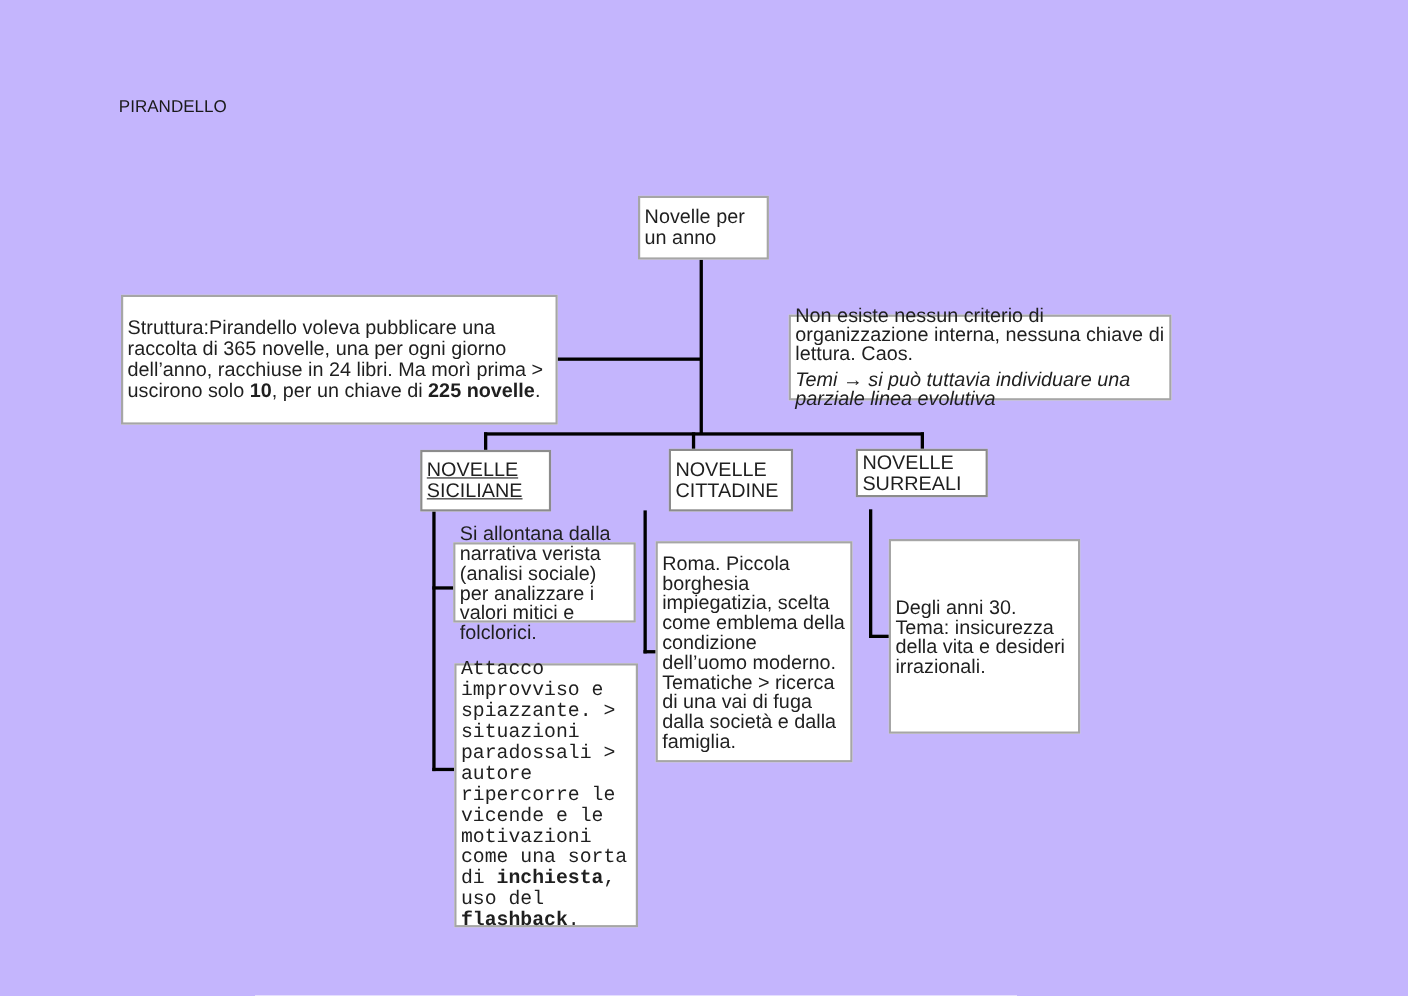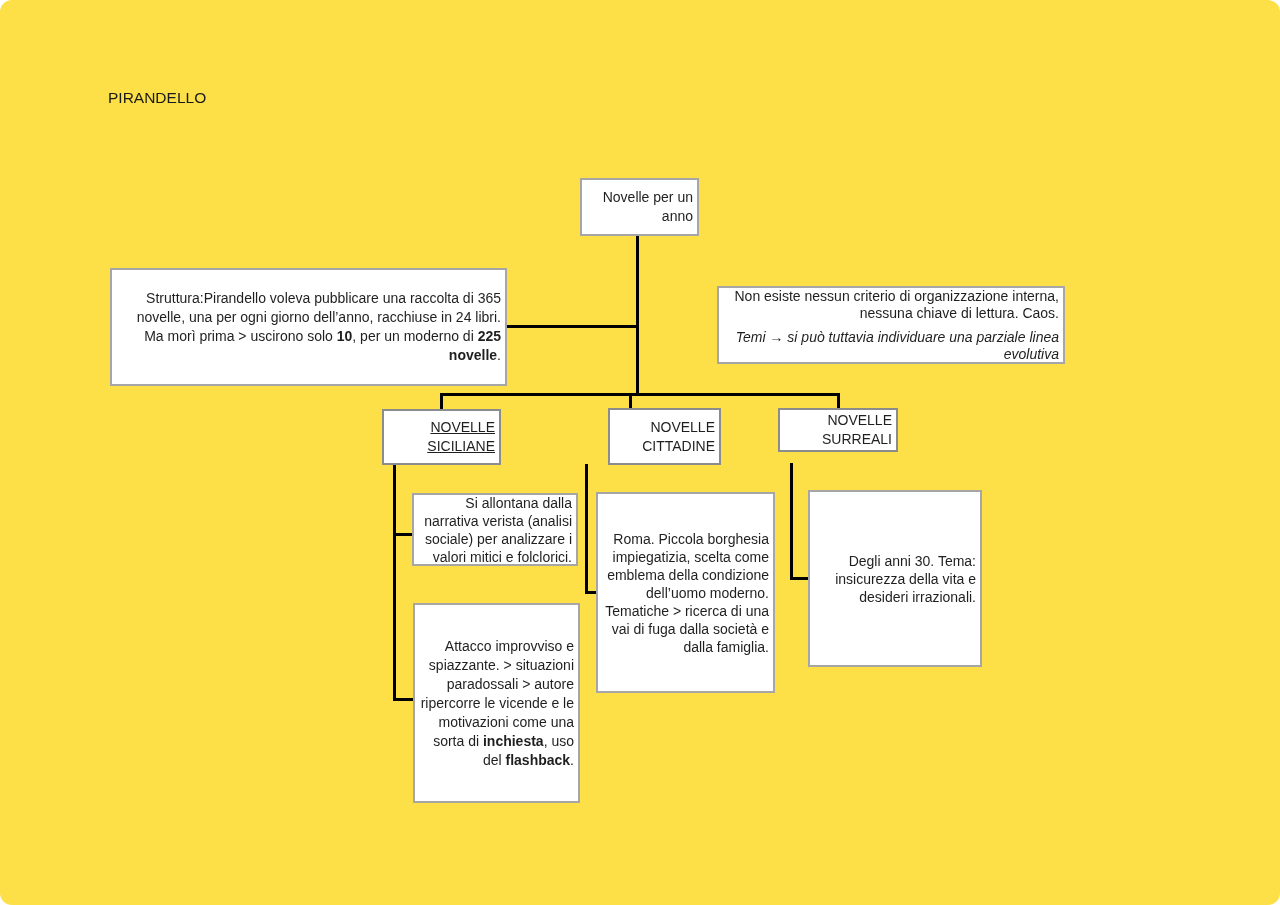--- a/index.html
+++ b/index.html
@@ -4,43 +4,42 @@
 <style>
   html, body {
     margin: 0;
     padding: 0;
     background: #ffffff;
   }
   .canvas {
     position: relative;
     width: 1280px;
     height: 905px;
-    background: #fde047;
+    background: #c4b5fd;
     font-family: "Liberation Sans", sans-serif;
     color: #1f1f1f;
     overflow: hidden;
-    border-radius: 12px;
   }
   .page-title {
     position: absolute;
     left: 108px;
     top: 89px;
     font-size: 15.5px;
     color: #1a1a1a;
   }
   .box {
     position: absolute;
     background: #ffffff;
     border: 2px solid #a6a6a6;
     box-sizing: border-box;
     display: flex;
     align-items: center;
     justify-content: center;
-    text-align: right;
-    font-size: 14px;
+    text-align: left;
+    font-size: 18px;
     line-height: 18px;
     padding: 2px 4px;
   }
   .box.category {
     border-color: #8c8c8c;
     line-height: 19px;
   }
   .box .rich { display: inline; }
   .box b { font-weight: bold; }
   .criteri-inner p {
@@ -73,21 +72,21 @@
   <div class="line" style="left:585px; top:591px; width:12px; height:3px;"></div>
   <div class="line" style="left:790px; top:463px; width:3px; height:117px;"></div>
   <div class="line" style="left:790px; top:577px; width:19px; height:3px;"></div>
 
   <div class="box" style="left:580px; top:178px; width:119px; height:58px; line-height:19px;">
     <span>Novelle per un anno</span>
   </div>
 
   <div class="box" style="left:110px; top:268px; width:397px; height:118px; line-height:19px;">
     <div class="rich">
-      <span>Struttura:Pirandello voleva pubblicare una raccolta di 365 novelle, una per ogni giorno dell’anno, racchiuse in 24 libri. Ma morì prima &gt; uscirono solo </span><b>10</b><span>, per un moderno di </span><b>225 novelle</b><span>.</span>
+      <span>Struttura:Pirandello voleva pubblicare una raccolta di 365 novelle, una per ogni giorno dell’anno, racchiuse in 24 libri. Ma morì prima &gt; uscirono solo </span><b>10</b><span>, per un chiave di </span><b>225 novelle</b><span>.</span>
     </div>
   </div>
 
   <div class="box" style="left:717px; top:286px; width:348px; height:78px;">
     <div class="criteri-inner">
       <p>Non esiste nessun criterio di organizzazione interna, nessuna chiave di lettura. Caos.</p>
       <p>Temi → si può tuttavia individuare una parziale linea evolutiva</p>
     </div>
   </div>
 
@@ -100,21 +99,21 @@
   </div>
 
   <div class="box category" style="left:778px; top:408px; width:120px; height:44px;">
     <span>NOVELLE SURREALI</span>
   </div>
 
   <div class="box" style="left:412px; top:493px; width:166px; height:73px;">
     <span>Si allontana dalla narrativa verista (analisi sociale) per analizzare i valori mitici e folclorici.</span>
   </div>
 
-  <div class="box" style="left:413px; top:603px; width:167px; height:200px; line-height:19px;">
+  <div class="box" style="left:413px; top:603px; width:167px; height:240px; line-height:19px;font-family:Liberation Mono, monospace;">
     <div class="rich">
       <span>Attacco improvviso e spiazzante. &gt; situazioni paradossali &gt; autore ripercorre le vicende e le motivazioni come una sorta di </span><b>inchiesta</b><span>, uso del </span><b>flashback</b><span>.</span>
     </div>
   </div>
 
   <div class="box" style="left:596px; top:492px; width:179px; height:201px;">
     <span>Roma. Piccola borghesia impiegatizia, scelta come emblema della condizione dell’uomo moderno. Tematiche &gt; ricerca di una vai di fuga dalla società e dalla famiglia.</span>
   </div>
 
   <div class="box" style="left:808px; top:490px; width:174px; height:177px;">

